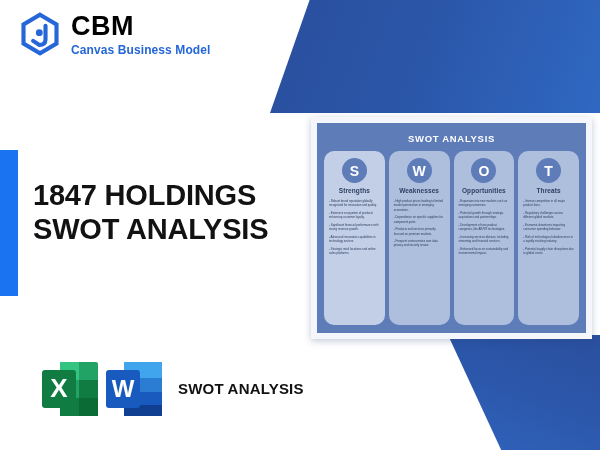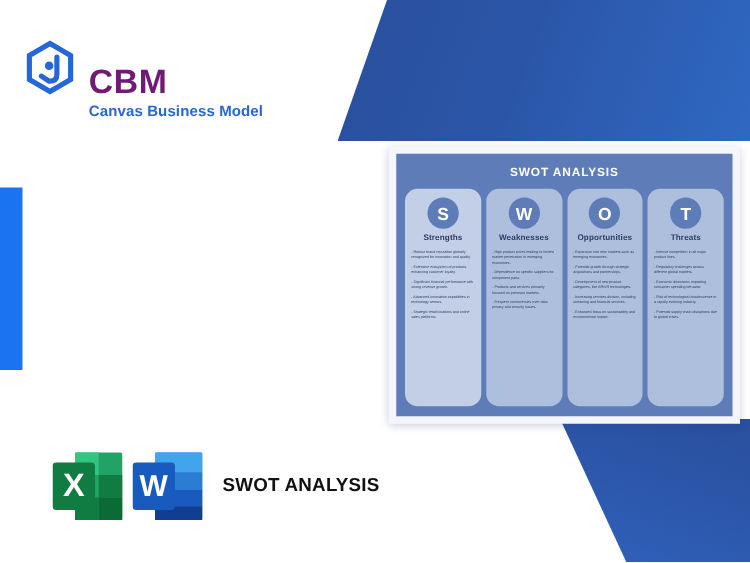--- a/index.html
+++ b/index.html
@@ -65,23 +65,22 @@
   }
   .logo-text-wrap {
     display: flex;
     flex-direction: column;
     justify-content: center;
     line-height: 1;
   }
   .logo-title {
     font-size: 27px;
     font-weight: bold;
-    color: #701a75;
+    color: #000000;
     letter-spacing: 0.5px;
-    margin-top: 40px;
   }
   .logo-sub {
     font-size: 12px;
     font-weight: bold;
     color: #2566d8;
     margin-top: 4px;
     letter-spacing: 0.1px;
   }
 
   
@@ -224,20 +223,21 @@
         <path d="M40 20 L40 40 Q40 48 31 48 L22 42" fill="none" stroke="#2566d8" stroke-width="6" stroke-linecap="round"></path>
         <circle cx="31" cy="30" r="5" fill="#2566d8"></circle>
       </svg>
     </span>
     <span class="logo-text-wrap">
       <span class="logo-title">CBM</span>
       <span class="logo-sub">Canvas Business Model</span>
     </span>
   </div>
 
+  <div class="headline">1847 HOLDINGS SWOT ANALYSIS</div>
 
   <div class="file-row">
     <span class="file-icon excel">
       <svg viewBox="0 0 56 58" width="56" height="58" aria-hidden="true">
         <rect x="18" y="2" width="38" height="54" rx="2" fill="#21a366"></rect>
         <rect x="18" y="2" width="19" height="18" fill="#33c481"></rect>
         <rect x="18" y="20" width="19" height="18" fill="#21a366"></rect>
         <rect x="18" y="38" width="19" height="18" fill="#107c41"></rect>
         <rect x="37" y="20" width="19" height="18" fill="#107c41"></rect>
         <rect x="37" y="38" width="19" height="18" fill="#0b6b34"></rect>

